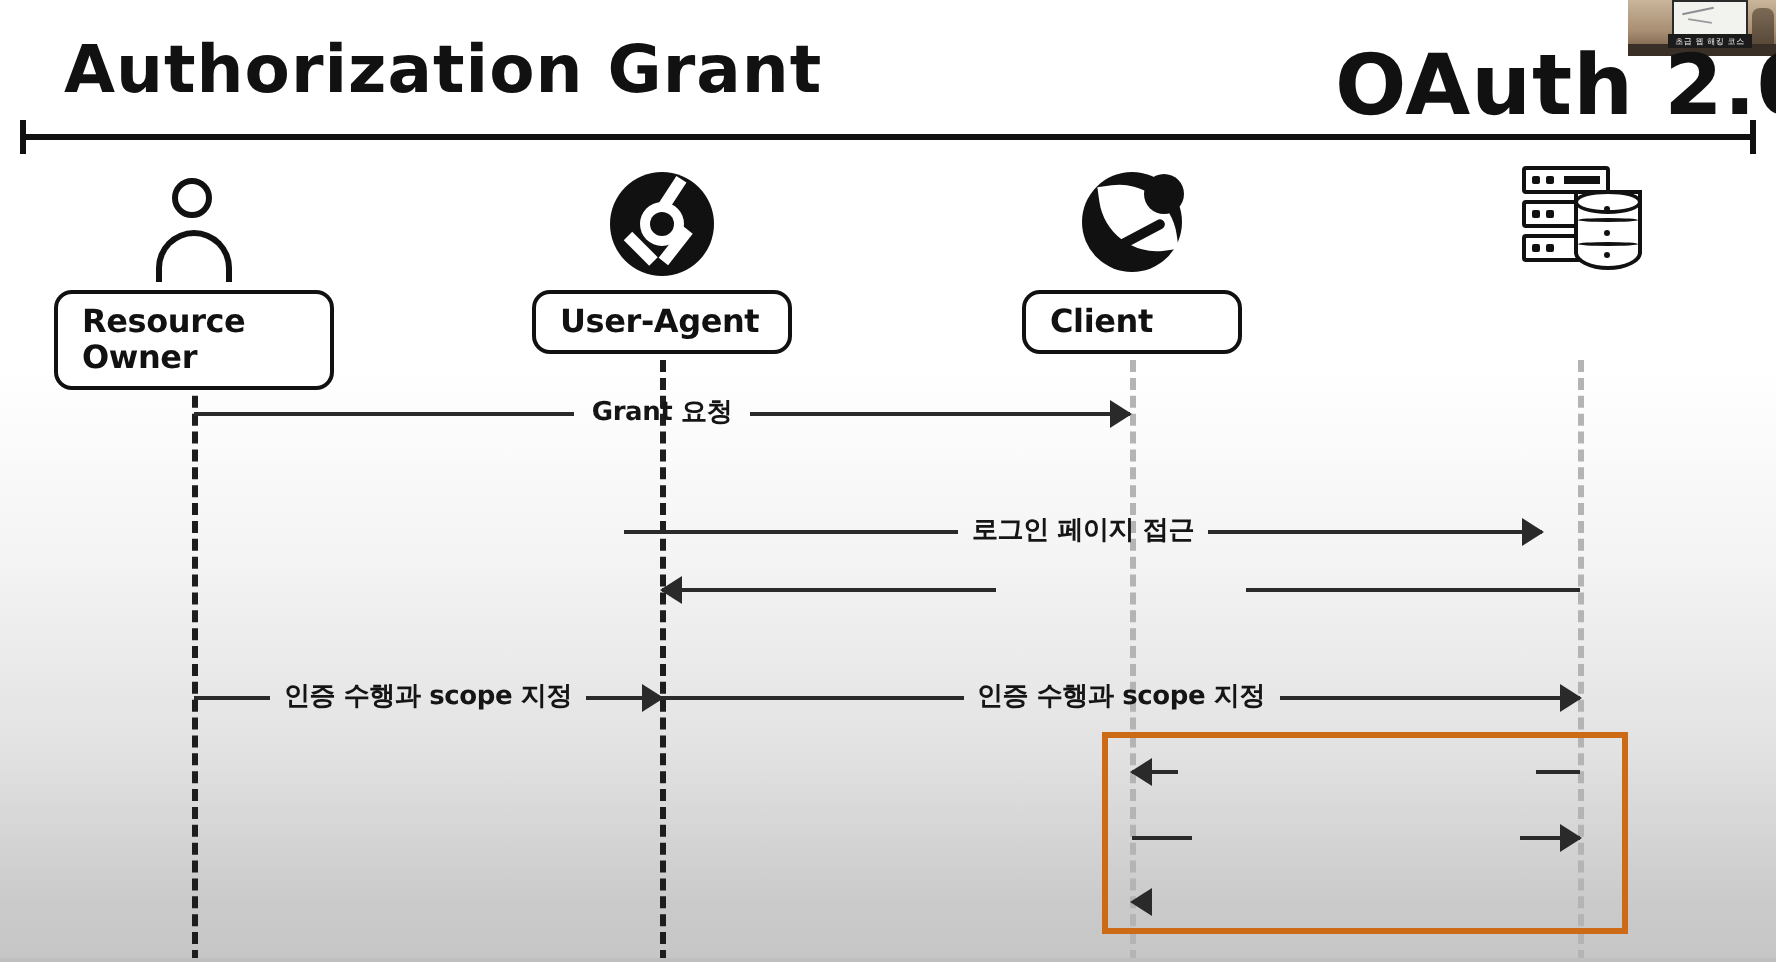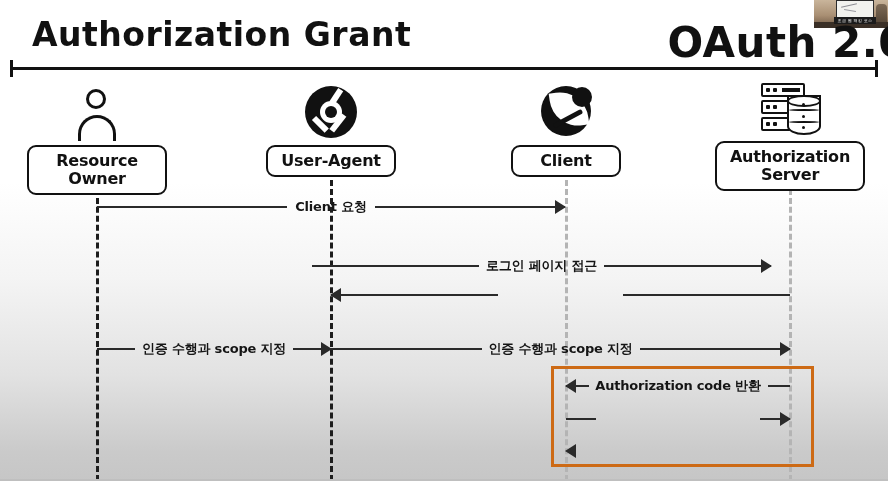--- a/index.html
+++ b/index.html
@@ -101,21 +101,21 @@
     height: 301px;
     border-left-width: 3px;
     border-left-style: dashed;
   }
   .lifeline.dark  { border-left-color: #1d1d1d; }
   .lifeline.light { border-left-color: #b4b4b4; }
 
   
   .actor {
     position: absolute;
-    text-align: center;
+    text-align: left;
   }
   .actor-box {
     border: 2.5px solid #111111;
     border-radius: 9px;
     background: #ffffff;
     color: #111111;
     font-size: 16px;
     font-weight: bold;
     line-height: 1.12;
     padding: 5px 12px;
@@ -363,29 +363,27 @@
       <div class="dot d6"></div>
       <div class="bar"></div>
       <div class="db"></div>
       <div class="dbline l1"></div>
       <div class="dbline l2"></div>
       <div class="dbtop"></div>
       <div class="dbdot p1"></div>
       <div class="dbdot p2"></div>
       <div class="dbdot p3"></div>
     </div>
-    <div class="actor-box">Authorization
-Server</div>
   </div>
 
   <div class="msg" style="left:97px; width:468px; top:195px;">
     <div class="line" style="left: 0px; width: 190px; right: auto;"></div>
     <div class="arrow right"></div>
     <div class="line" style="left: 278px; width: 190px; right: auto;"></div>
-      <div class="label"><span class="txt">Client 요청</span></div>
+      <div class="label"><span class="txt">Grant 요청</span></div>
   </div>
 
 
   <div class="msg" style="left:312px; width:459px; top:254px;">
     <div class="line" style="left: 0px; width: 167px; right: auto;"></div>
     <div class="arrow right"></div>
     <div class="line" style="left: 292px; width: 167px; right: auto;"></div>
       <div class="label"><span class="txt">로그인 페이지 접근</span></div>
   </div>
 
@@ -408,21 +406,20 @@
     <div class="line" style="left: 308.5px; width: 150.5px; right: auto;"></div>
       <div class="label"><span class="txt">인증 수행과 scope 지정</span></div>
   </div>
 
   <div class="highlight-box" style="left:551px; top:366px; width:263px; height:101px;"></div>
 
   <div class="msg" style="left:566px; width:224px; top:374px;">
     <div class="line" style="left: 0px; width: 22.5px; right: auto;"></div>
     <div class="arrow left"></div>
     <div class="line" style="left: 201.5px; width: 22.5px; right: auto;"></div>
-      <div class="label"><span class="txt">Authorization code 반환</span></div>
   </div>
 
   <div class="msg" style="left:566px; width:224px; top:407px;">
     <div class="line" style="left: 0px; width: 30px; right: auto;"></div>
     <div class="arrow right"></div>
     <div class="line" style="left: 194px; width: 30px; right: auto;"></div>
   </div>
 
   <div class="msg two-line" style="left:566px; width:224px; top:432px;">
     <div class="line" style="left: 0px; width: 0px; right: auto;"></div>

